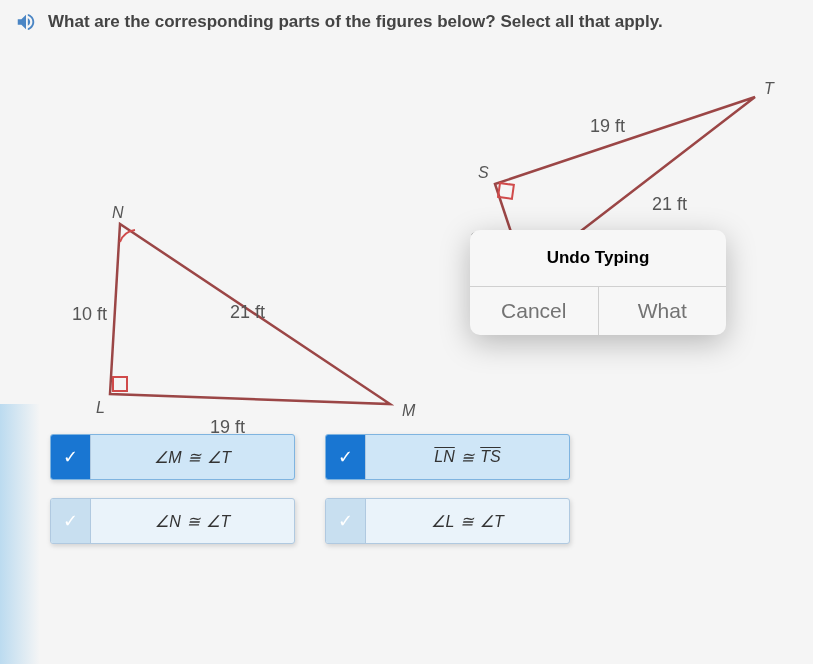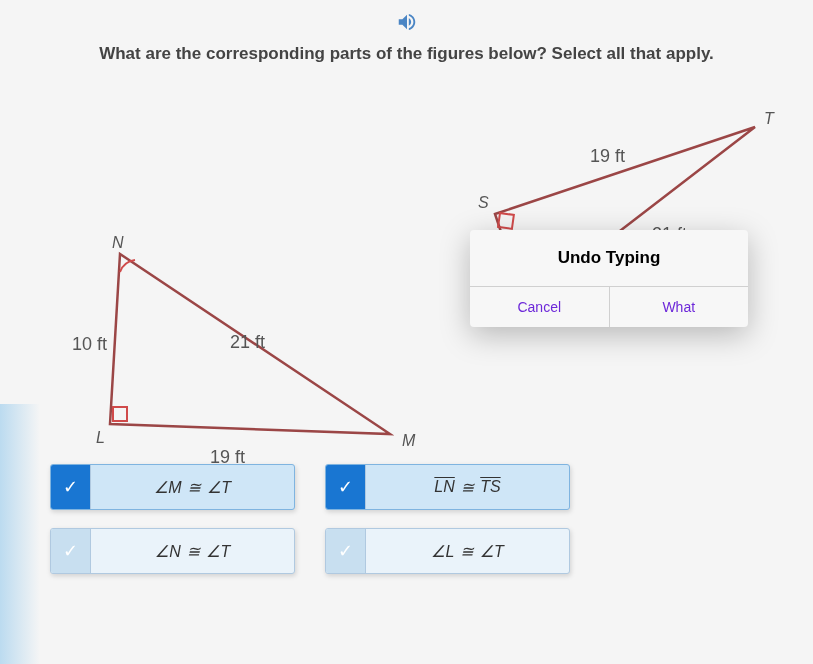--- a/index.html
+++ b/index.html
@@ -10,21 +10,20 @@
       height: 664px;
       position: relative;
       overflow: hidden;
       color: #333;
     }
     .header {
       display: flex;
       align-items: center;
       padding: 10px 14px;
       gap: 10px;
-      flex-direction: column;
     }
     .speaker-icon {
       width: 24px;
       height: 24px;
       display: flex;
       align-items: center;
       justify-content: center;
       color: #4a85c4;
       flex-shrink: 0;
     }
@@ -100,44 +99,44 @@
       font-size: 16px;
       font-style: italic;
       color: #333;
       gap: 6px;
     }
     .overline { text-decoration: overline; font-style: italic; }
     
     .dialog {
       position: absolute;
       left: 470px; top: 230px;
-      width: 278px;
+      width: 256px;
       background: #f7f7f7;
-      border-radius: 4px;
+      border-radius: 10px;
       box-shadow: 0 8px 30px rgba(0,0,0,0.25);
       overflow: hidden;
       font-family: -apple-system, Helvetica, Arial, sans-serif;
     }
     .dialog-title {
       text-align: center;
       font-weight: 600;
       font-size: 17px;
       padding: 18px 10px;
       color: #000;
     }
     .dialog-buttons {
       display: flex;
       border-top: 1px solid #d0d0d0;
     }
     .dialog-buttons button {
       flex: 1;
       border: none;
       background: transparent;
-      font-size: 14px;
-      color: #6d28d9;
+      font-size: 21px;
+      color: #737373;
       padding: 12px 8px;
       cursor: pointer;
     }
     .dialog-buttons button:first-child {
       border-right: 1px solid #d0d0d0;
     }
     .blue-corner {
       position: absolute;
       left: 0; bottom: 0;
       width: 40px; height: 260px;

